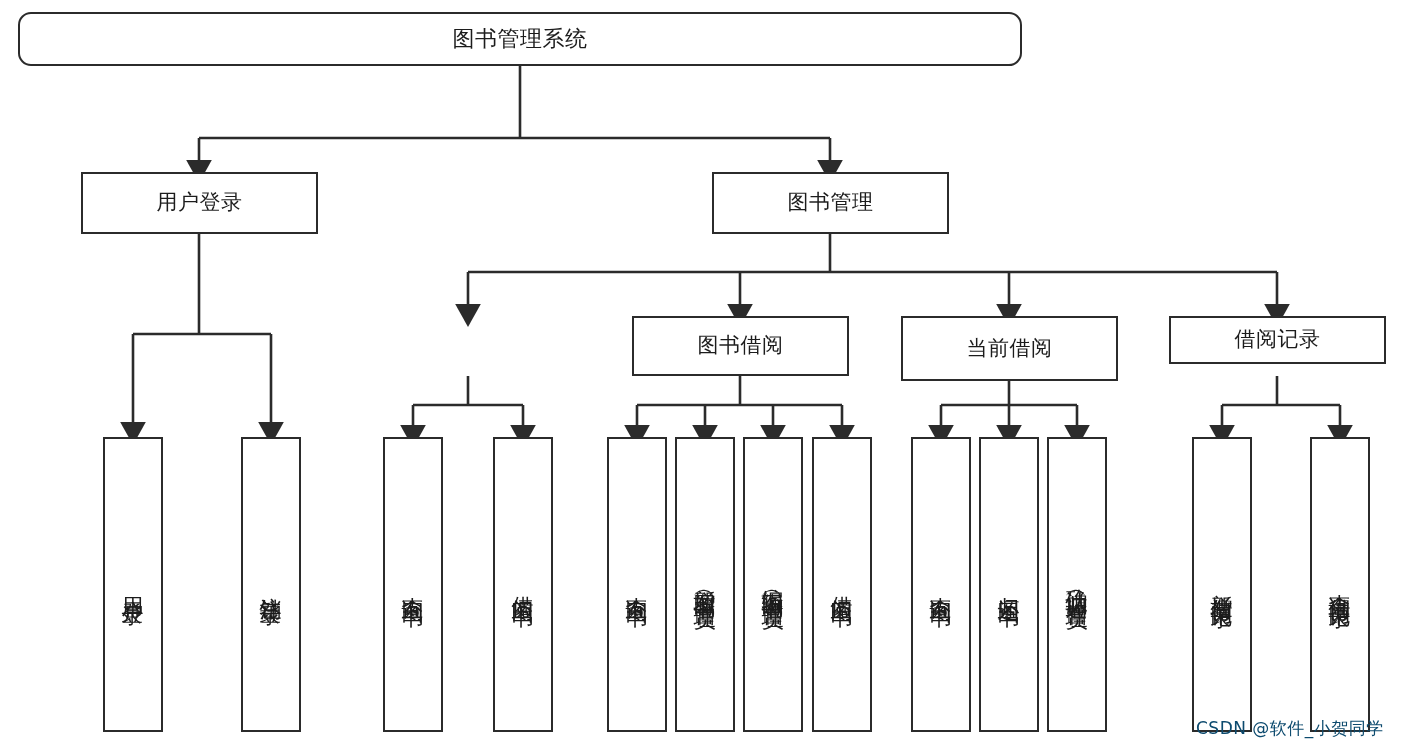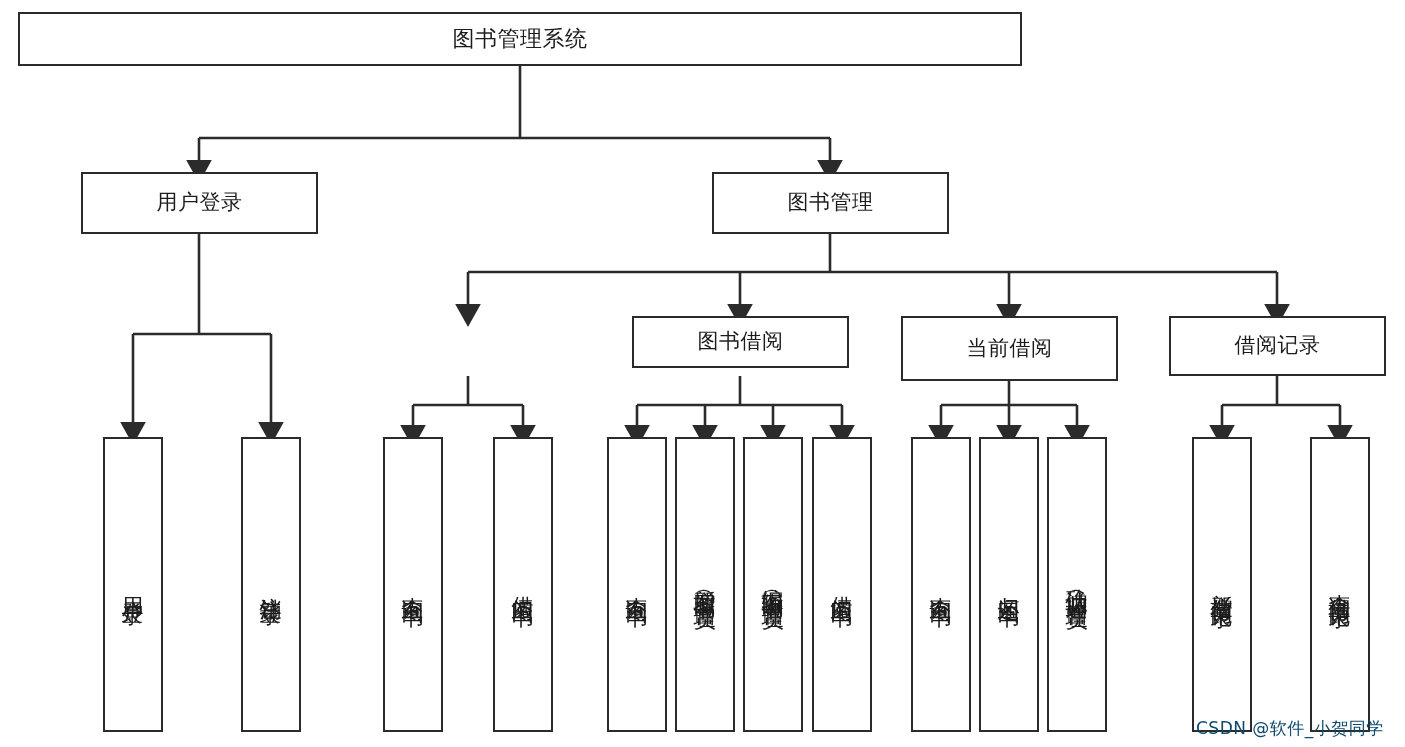--- a/index.html
+++ b/index.html
@@ -112,38 +112,38 @@
       <path d="M1009,405 L1009,433" marker-end="url(#arrow)"></path>
       <path d="M1077,405 L1077,433" marker-end="url(#arrow)"></path>
 
       <path d="M1277,376 L1277,405"></path>
       <path d="M1222,405 L1340,405"></path>
       <path d="M1222,405 L1222,433" marker-end="url(#arrow)"></path>
       <path d="M1340,405 L1340,433" marker-end="url(#arrow)"></path>
     </g>
   </svg>
 
-  <div class="node root horiz" style="left:18px; top:12px; width:1004px; height:54px;">
+  <div class="node root horiz" style="left:18px; top:12px; width:1004px; height:54px;border-radius:13px;">
     <span class="label">图书管理系统</span>
   </div>
 
   <div class="node horiz" style="left:81px; top:172px; width:237px; height:62px;">
     <span class="label">用户登录</span>
   </div>
   <div class="node horiz" style="left:712px; top:172px; width:237px; height:62px;">
     <span class="label">图书管理</span>
   </div>
 
-  <div class="node horiz" style="left:632px; top:316px; width:217px; height:52px;">
+  <div class="node horiz" style="left:632px; top:316px; width:217px; height:60px;">
     <span class="label">图书借阅</span>
   </div>
   <div class="node horiz" style="left:901px; top:316px; width:217px; height:65px;">
     <span class="label">当前借阅</span>
   </div>
-  <div class="node horiz" style="left:1169px; top:316px; width:217px; height:60px;">
+  <div class="node horiz" style="left:1169px; top:316px; width:217px; height:48px;">
     <span class="label">借阅记录</span>
   </div>
 
   <div class="node vert" style="left:103px; top:437px; width:60px; height:295px;">
     <span class="label">用户登录</span>
   </div>
   <div class="node vert" style="left:241px; top:437px; width:60px; height:295px;">
     <span class="label">注销登录</span>
   </div>
 

